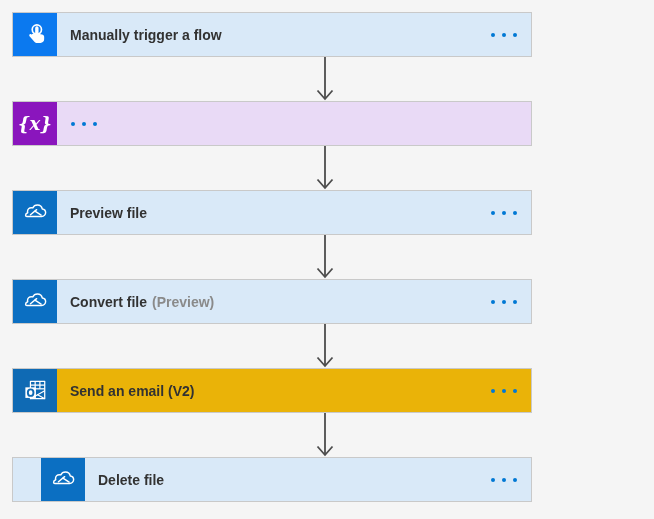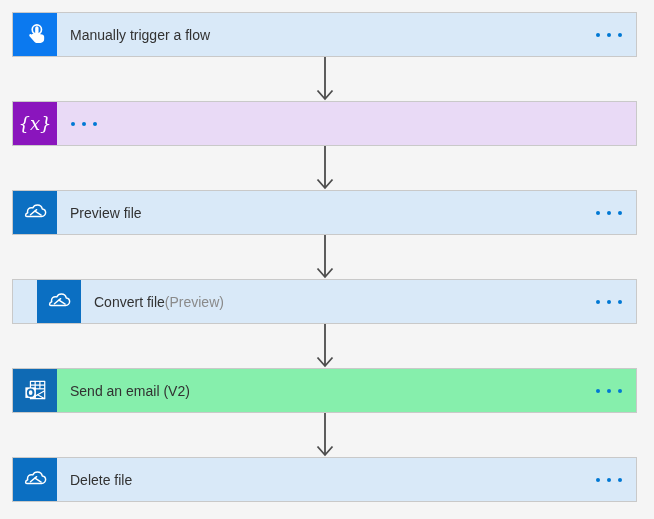--- a/index.html
+++ b/index.html
@@ -5,46 +5,47 @@
   html,body { margin:0; padding:0; }
   body {
     width:654px; height:519px;
     background:#f5f5f5;
     font-family:"Liberation Sans", sans-serif;
     overflow:hidden;
   }
   .flow { padding:12px 17px 0 12px; }
   .step {
     display:flex; align-items:stretch;
-    width:625px; height:45px;
+    width:520px; height:45px;
     box-sizing:border-box;
     border:1px solid #c9c9c9;
     background:#d9e9f8;
     cursor:pointer;
+    font-weight:bold;
   }
   .icon {
     flex:0 0 44px; width:44px;
     display:flex; align-items:center; justify-content:center;
     color:#ffffff;
   }
   .icon svg { width:27px; height:27px; display:block; }
   .var-glyph {
     font-family:"DejaVu Serif", serif;
     font-style:italic;
     font-size:18px;
     color:#ffffff;
     line-height:1;
   }
   .label {
     flex:1; display:flex; align-items:center;
     padding-left:13px;
     font-size:14px; color:#323232;
     white-space:nowrap; overflow:hidden;
   }
-  .suffix { color:#8a8a8a; }
+  .suffix { color:#8a8a8a; margin-left:5px; }
   .suffix:empty { display:none; }
   .menu {
     display:flex; align-items:center; gap:7px;
     padding:0 14px;
     background:none; border:none; cursor:pointer;
   }
   .dot { width:4px; height:4px; border-radius:50%; background:#0078d4; }
   .connector {
     width:625px; height:44px;
     display:flex; justify-content:center; align-items:flex-start;
@@ -117,21 +118,21 @@
     </button>
   </div>
 
   <div class="connector">
     <svg width="24" height="44" viewBox="0 0 24 44">
       <line x1="12" y1="0" x2="12" y2="41" stroke="#4c4c4c" stroke-width="1.8"></line>
       <path d="M4.5 33.5 L12 42 L19.5 33.5" fill="none" stroke="#4c4c4c" stroke-width="1.8"></path>
     </svg>
   </div>
 
-  <div class="step" style="background: rgb(217, 233, 248); padding-left: 24px;">
+  <div class="step" style="background: rgb(217, 233, 248);">
     <div class="icon" style="background: rgb(11, 111, 194);">
       <svg viewBox="0 0 24 24" fill="none" stroke="#fff" stroke-width="1.3" stroke-linejoin="round" stroke-linecap="round">
         <path d="M7 15.5 h10.5 c1.9 0 3.5-1.5 3.5-3.4 0-1.7-1.3-3.1-3-3.3 C17.6 6.7 15.8 5.3 13.7 5.3 c-1.8 0-3.4 1-4.1 2.6 C9.2 7.8 8.8 7.7 8.3 7.7 c-1.9 0-3.4 1.5-3.4 3.4 0 .4.1.8.2 1.1 C4 12.5 3.2 13.4 3.2 14.4 c0 .6.5 1.1 1.1 1.1 z"></path>
         <path d="M7.5 14 L13 9.5"></path>
         <path d="M11.5 10.8 L17 14.3"></path>
       </svg>
     </div>
     <div class="label">
         <span>Convert file</span>
         <span class="suffix">(Preview)</span>
@@ -143,21 +144,21 @@
     </button>
   </div>
 
   <div class="connector">
     <svg width="24" height="44" viewBox="0 0 24 44">
       <line x1="12" y1="0" x2="12" y2="41" stroke="#4c4c4c" stroke-width="1.8"></line>
       <path d="M4.5 33.5 L12 42 L19.5 33.5" fill="none" stroke="#4c4c4c" stroke-width="1.8"></path>
     </svg>
   </div>
 
-  <div class="step" style="background: #86efac;">
+  <div class="step" style="background: #eab308;">
     <div class="icon" style="background: rgb(15, 106, 180);">
       <svg viewBox="0 0 24 24">
         <g fill="none" stroke="#fff" stroke-width="1.1" stroke-linejoin="round">
           <rect x="7.5" y="3.8" width="12.7" height="15.5"></rect>
           <line x1="11.7" y1="3.8" x2="11.7" y2="10.5"></line>
           <line x1="15.9" y1="3.8" x2="15.9" y2="10.5"></line>
           <line x1="7.5" y1="7.2" x2="20.2" y2="7.2"></line>
           <line x1="7.5" y1="10.5" x2="20.2" y2="10.5"></line>
           <path d="M7.5 19.3 L20.2 12.2"></path>
           <path d="M20.2 19.3 L13.5 15.5"></path>
@@ -176,21 +177,21 @@
     </button>
   </div>
 
   <div class="connector">
     <svg width="24" height="44" viewBox="0 0 24 44">
       <line x1="12" y1="0" x2="12" y2="41" stroke="#4c4c4c" stroke-width="1.8"></line>
       <path d="M4.5 33.5 L12 42 L19.5 33.5" fill="none" stroke="#4c4c4c" stroke-width="1.8"></path>
     </svg>
   </div>
 
-  <div class="step" style="background: rgb(217, 233, 248);">
+  <div class="step" style="background: rgb(217, 233, 248); padding-left: 28px;">
     <div class="icon" style="background: rgb(11, 111, 194);">
       <svg viewBox="0 0 24 24" fill="none" stroke="#fff" stroke-width="1.3" stroke-linejoin="round" stroke-linecap="round">
         <path d="M7 15.5 h10.5 c1.9 0 3.5-1.5 3.5-3.4 0-1.7-1.3-3.1-3-3.3 C17.6 6.7 15.8 5.3 13.7 5.3 c-1.8 0-3.4 1-4.1 2.6 C9.2 7.8 8.8 7.7 8.3 7.7 c-1.9 0-3.4 1.5-3.4 3.4 0 .4.1.8.2 1.1 C4 12.5 3.2 13.4 3.2 14.4 c0 .6.5 1.1 1.1 1.1 z"></path>
         <path d="M7.5 14 L13 9.5"></path>
         <path d="M11.5 10.8 L17 14.3"></path>
       </svg>
     </div>
     <div class="label">
         <span>Delete file</span>
       </div>

